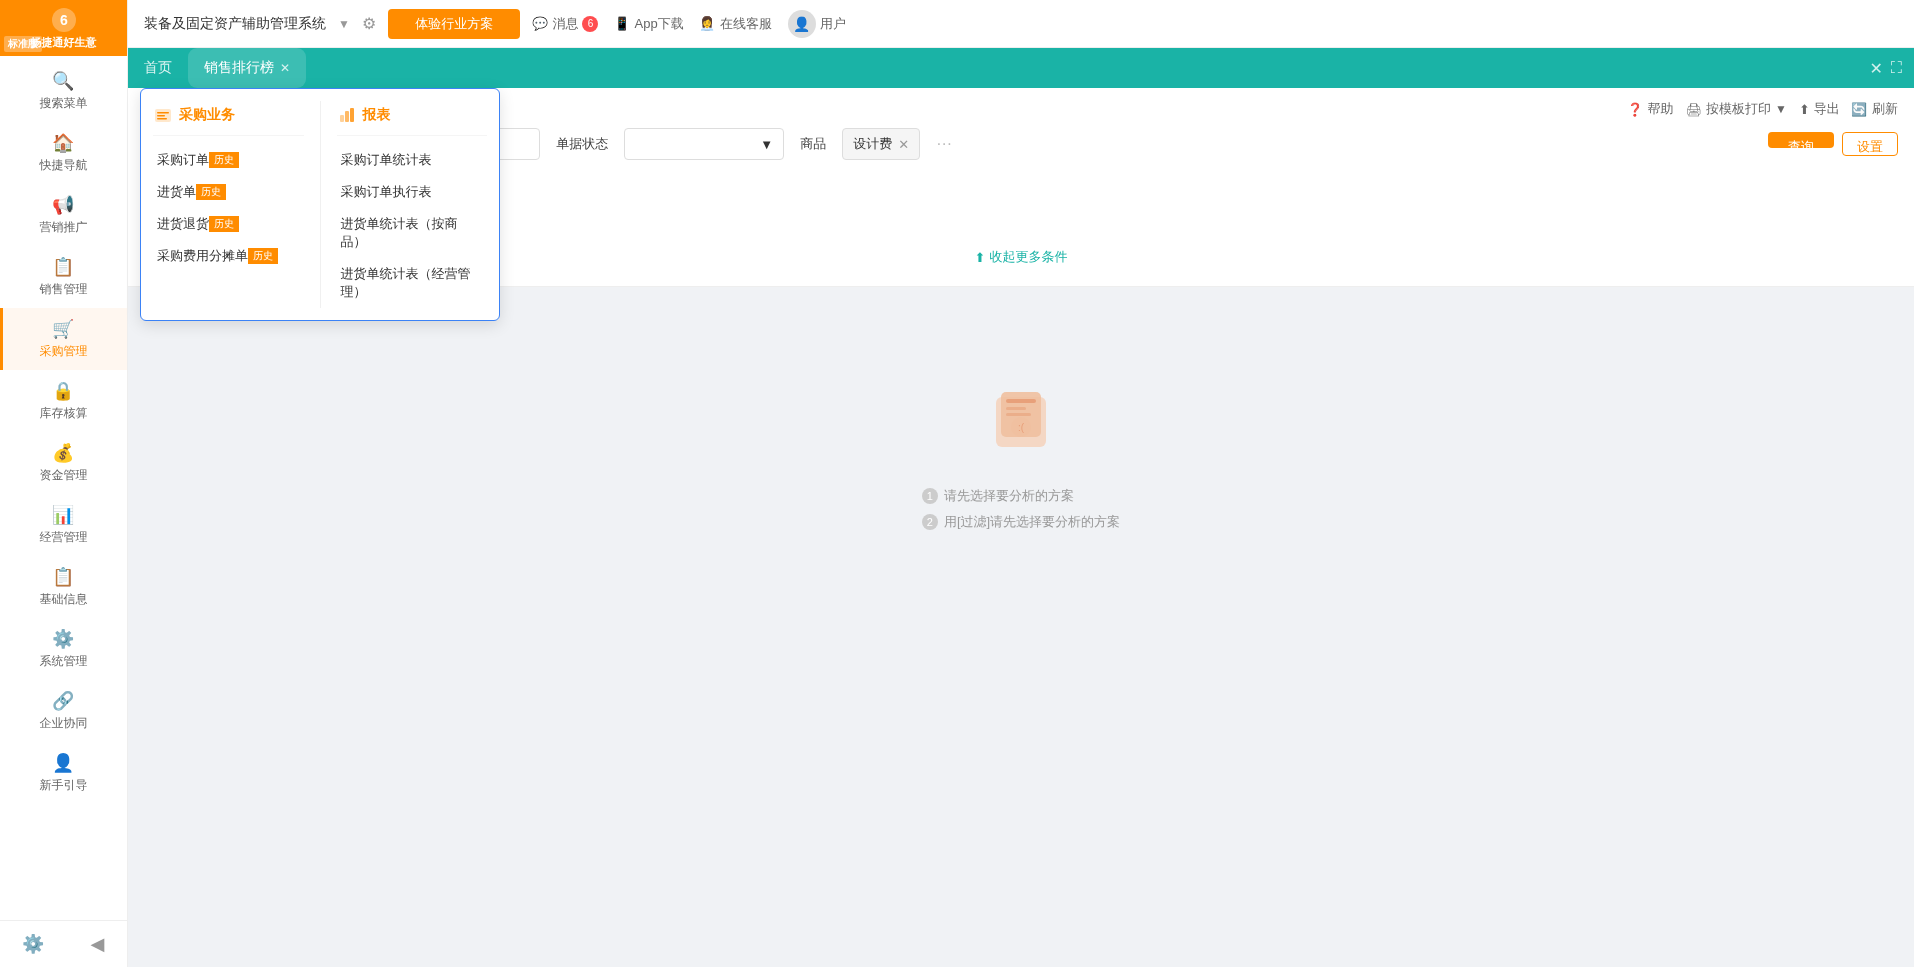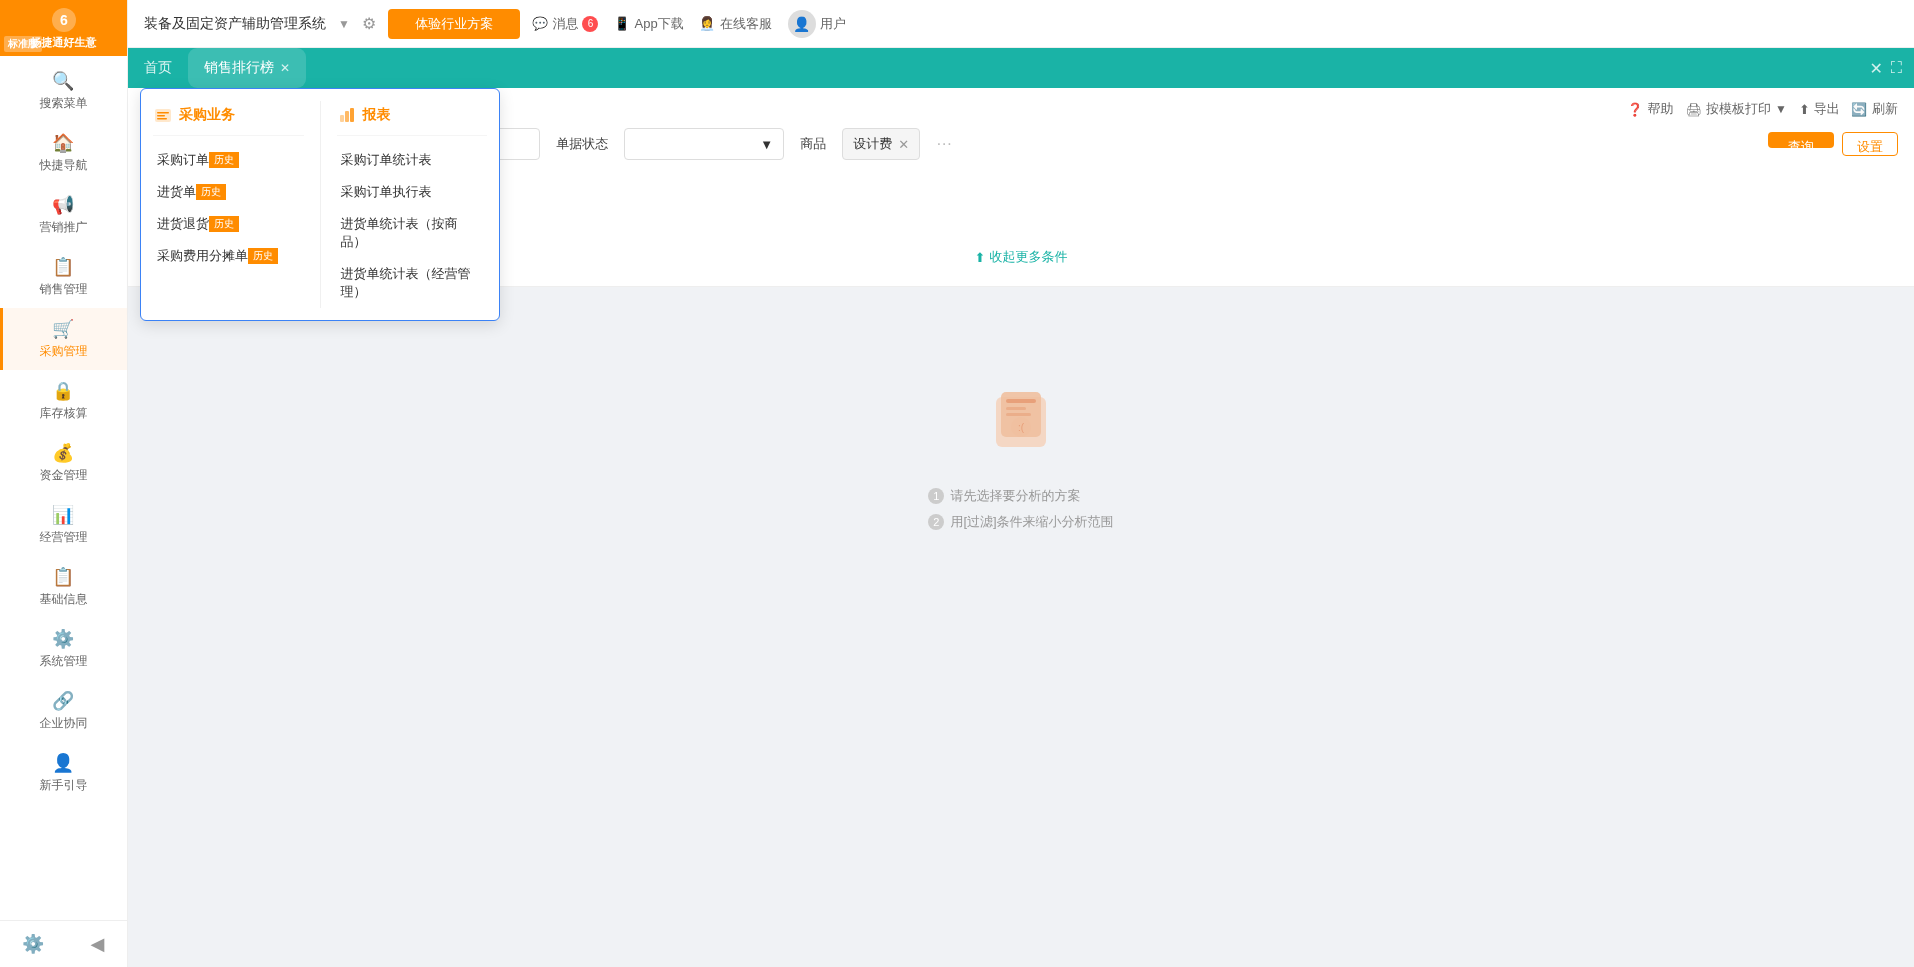--- a/index.html
+++ b/index.html
@@ -596,21 +596,21 @@
         <circle cx="50" cy="60" r="10" fill="#f0c0a0"></circle>
         <text x="50" y="64" text-anchor="middle" fill="#e8a07a" font-size="10">:(</text>
       </svg>
       <div class="empty-hint">
         <div class="hint-item">
           <span class="hint-num">1</span>
           <span>请先选择要分析的方案</span>
         </div>
         <div class="hint-item">
           <span class="hint-num">2</span>
-          <span>用[过滤]条件来缩小分析范围</span>
+          <span>用[过滤]请先选择要分析的方案</span>
         </div>
       </div>
     </div>
   </div>
 </div>
 
 <div class="dropdown-menu">
 
   <div class="menu-col">
     <div class="menu-col-title">

